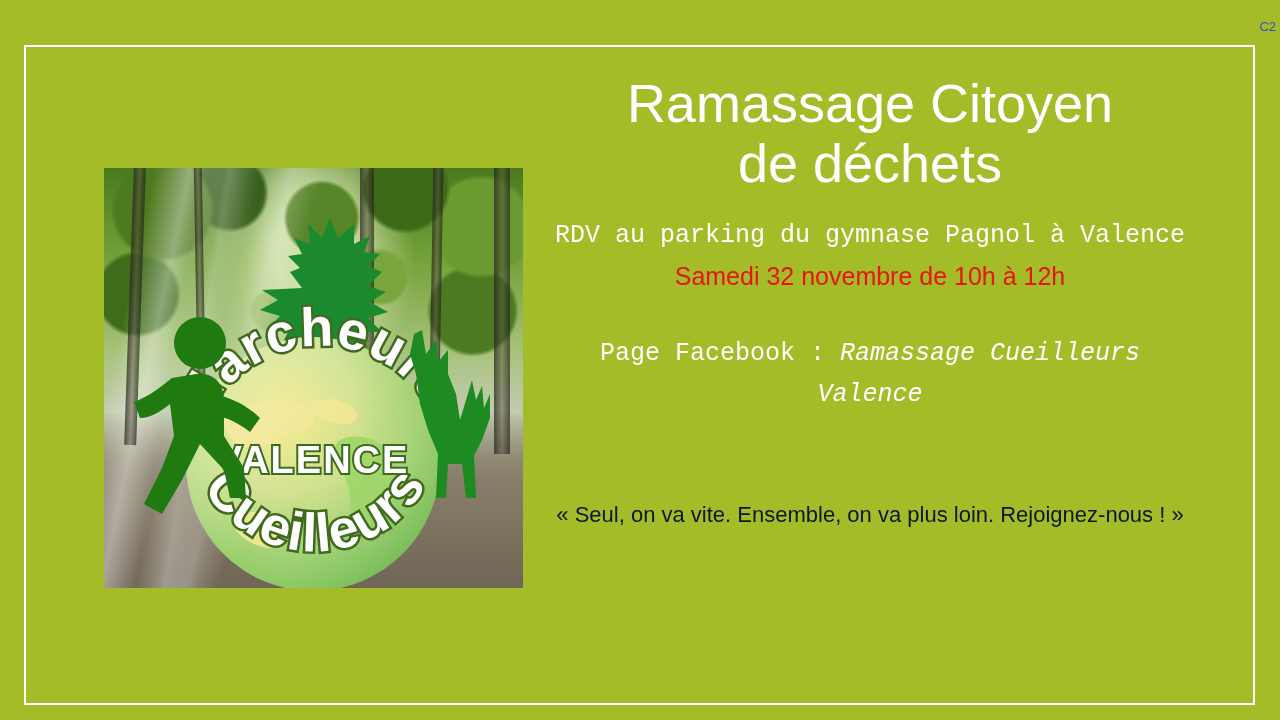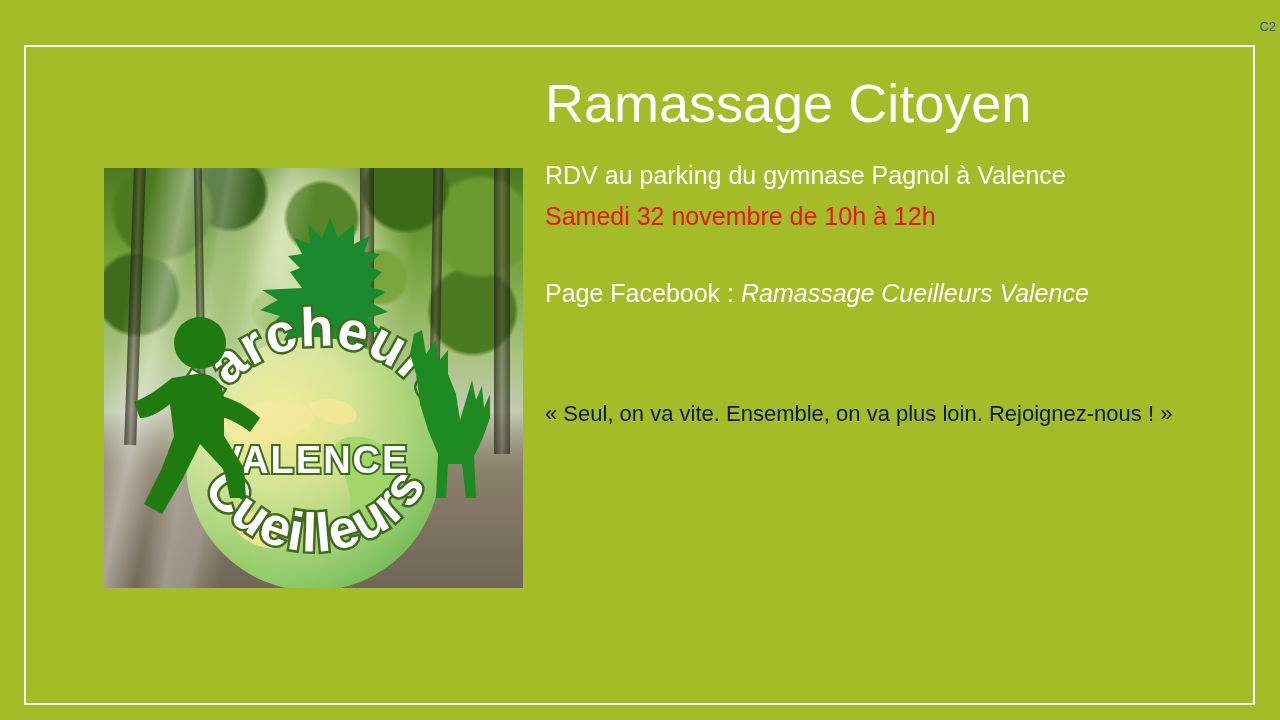--- a/index.html
+++ b/index.html
@@ -96,38 +96,39 @@
   .t5 { left: 93%; width: 16px; height: 68%; }
 
   .logo-art { position: absolute; left:0; top:0; width:100%; height:100%; }
 
   
   .textcol {
     position: absolute;
     left: 545px;
     top: 55px;
     width: 650px;
-    text-align: left;
+    text-align: center;
     color: #ffffff;
   }
   .title {
     font-size: 54px;
     line-height: 60px;
     font-weight: 400;
     color: #ffffff;
     margin: 0 0 4px 0;
     letter-spacing: 0px;
   }
   .title .line { display: block; }
   .gap-a { height: 18px; }
   .line-body {
     font-size: 25px;
     line-height: 41px;
     color: #ffffff;
     font-weight: 400;
+    font-family: Liberation Mono, monospace;
   }
   .line-red {
     font-size: 25px;
     line-height: 41px;
     color: #e8150f;
     font-weight: 400;
   }
   .gap-b { height: 36px; }
   .gap-c { height: 40px; }
   .small-block {
@@ -226,20 +227,21 @@
                  L344,296 L342,330 L332,330 L334,286 L324,262 L316,236 L312,206
                  L306,186 L310,166 Z"></path>
       </g>
     </svg>
   </div>
 
   <div class="textcol">
 
     <h1 class="title">
       <span class="line">Ramassage Citoyen</span>
+      <span class="line">de déchets</span>
     </h1>
 
     <div class="gap-a"></div>
 
     <div class="line-body">RDV au parking du gymnase Pagnol à Valence</div>
     <div class="line-red">Samedi 32 novembre de 10h à 12h</div>
 
     <div class="gap-b"></div>
 
     <div class="line-body"><span>Page Facebook : </span><span class="ital">Ramassage Cueilleurs Valence</span></div>

